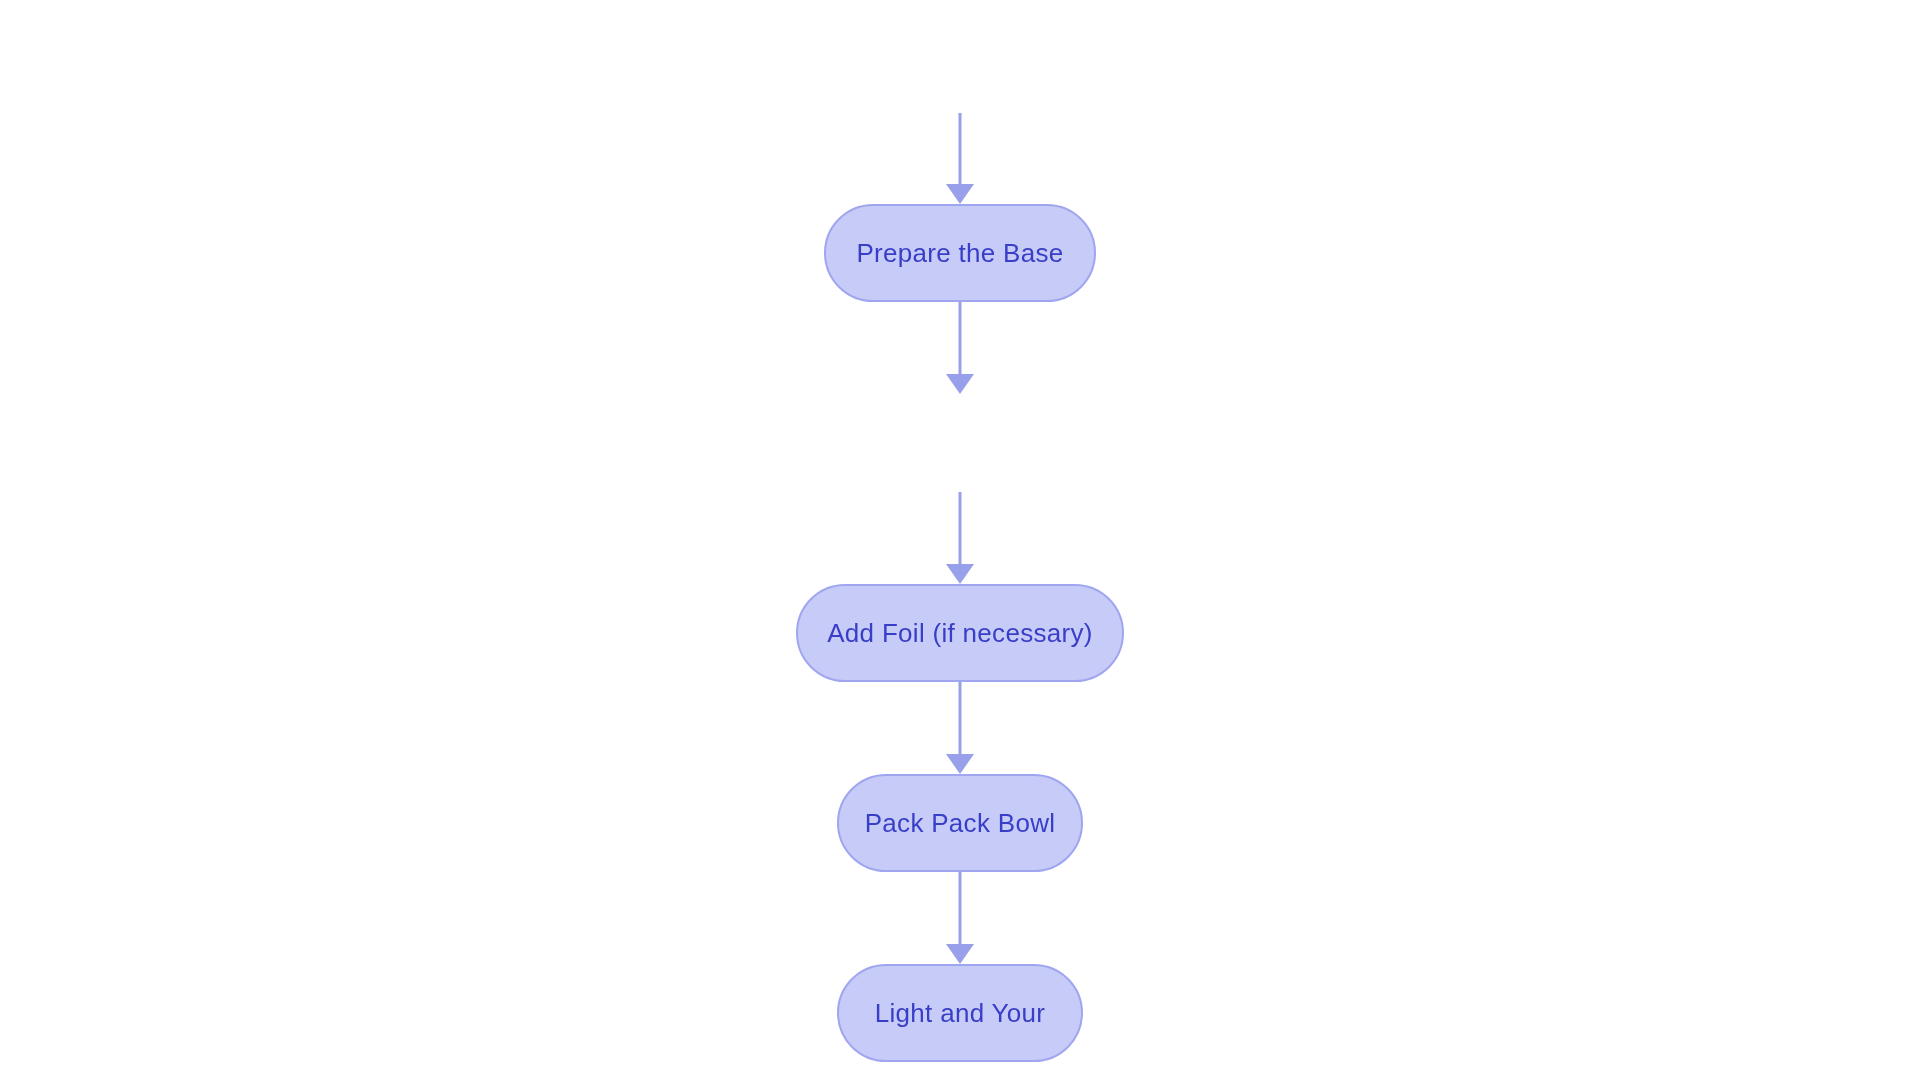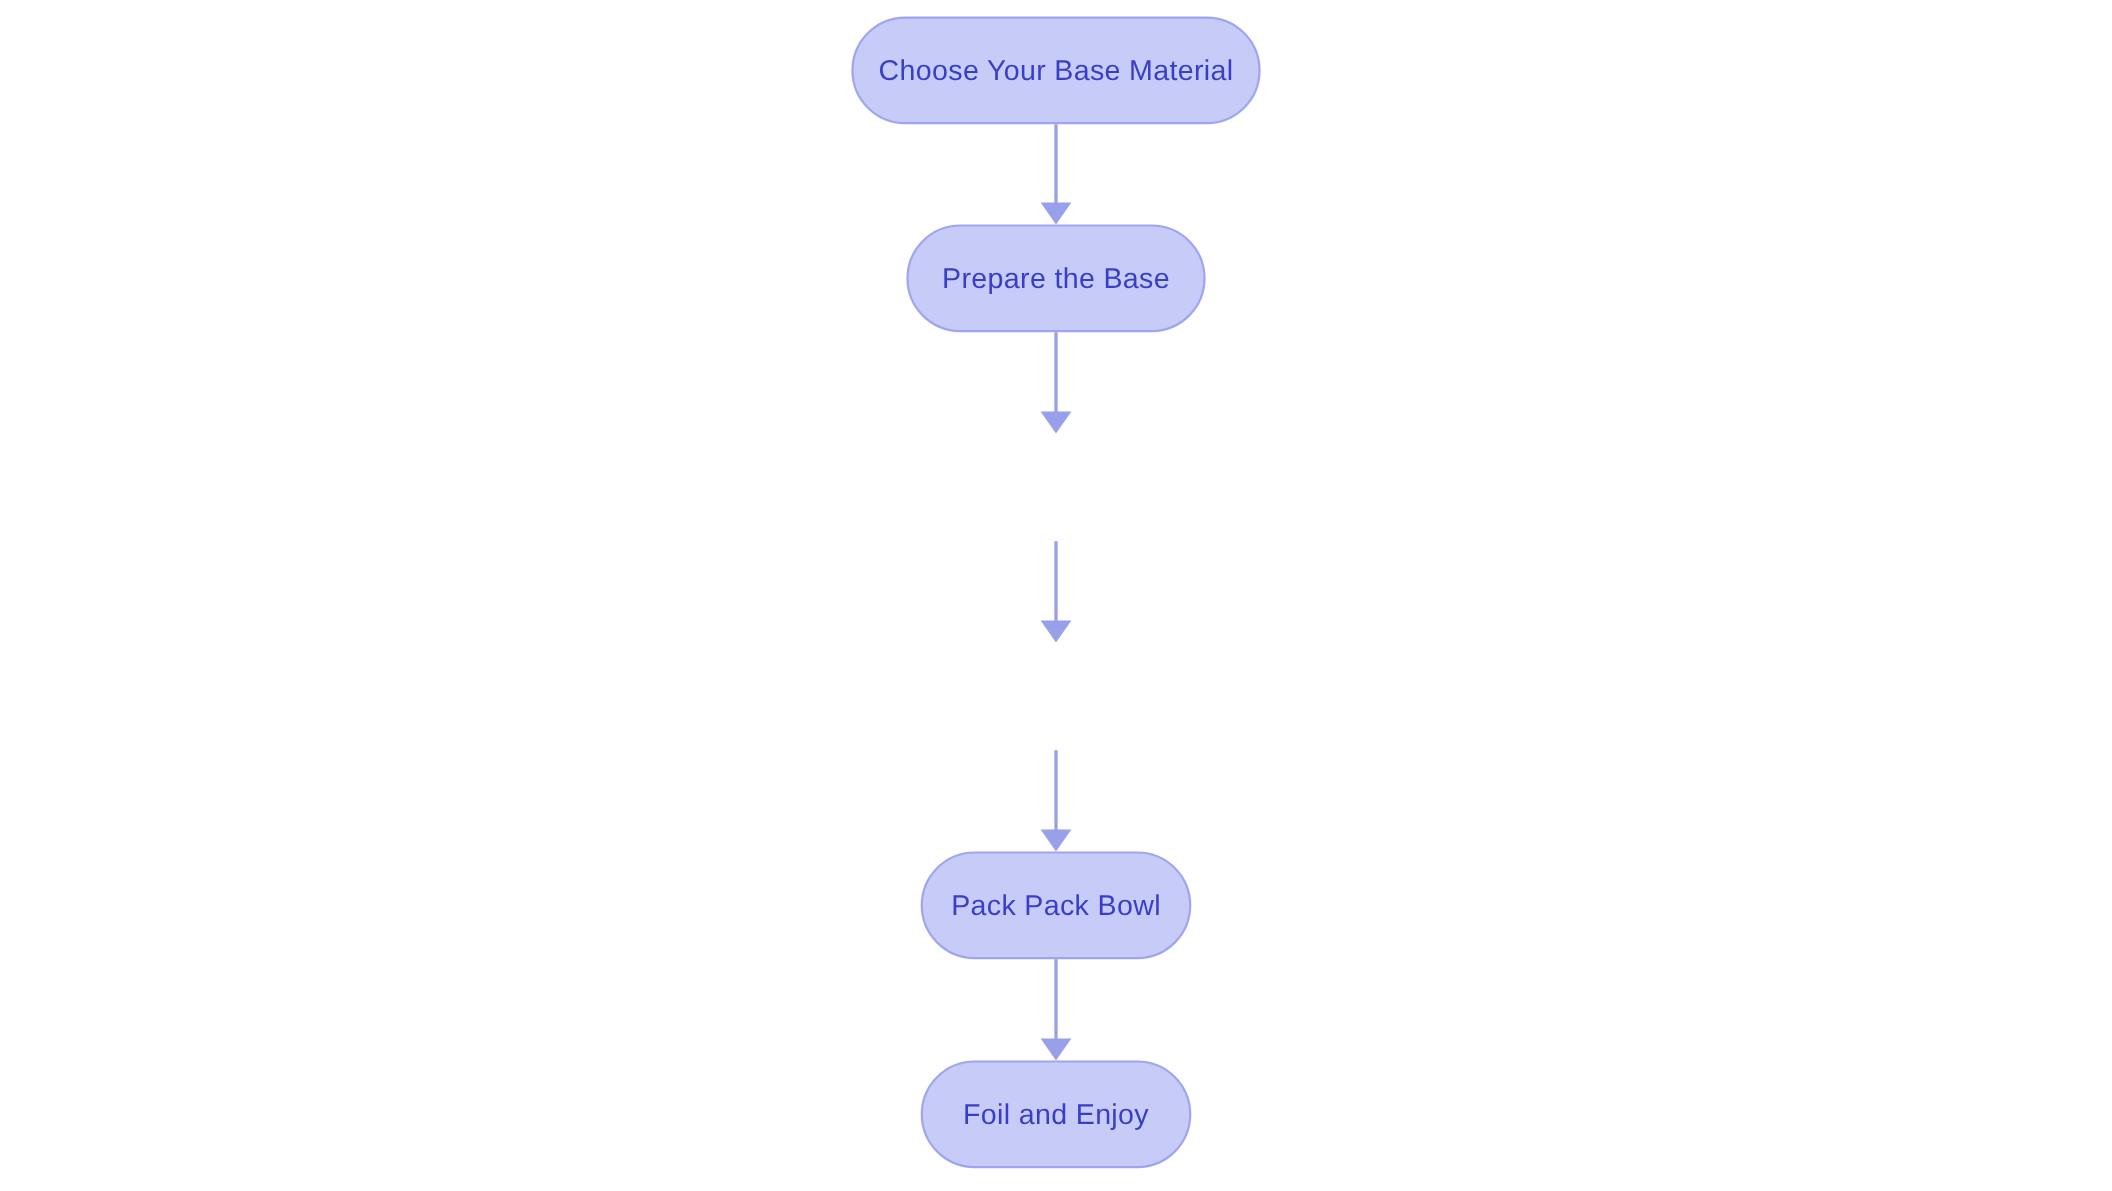--- a/index.html
+++ b/index.html
@@ -72,23 +72,20 @@
     border-left: 14px solid transparent;
     border-right: 14px solid transparent;
     border-top: 20px solid var(--arrow-color, #99a0eb);
   }
 </style>
 </head>
 <body>
 
 <div class="canvas">
 
-  <div class="node n0">
-    <span class="node-label">Choose Your Base Material</span>
-  </div>
 
   <div class="arrow a0">
     <div class="arrow-line"></div>
     <div class="arrow-head"></div>
   </div>
 
   <div class="node n1">
     <span class="node-label">Prepare the Base</span>
   </div>
 
@@ -96,32 +93,35 @@
     <div class="arrow-line"></div>
     <div class="arrow-head"></div>
   </div>
 
 
   <div class="arrow a2">
     <div class="arrow-line"></div>
     <div class="arrow-head"></div>
   </div>
 
+  <div class="node n3">
+    <span class="node-label">Add Foil (if necessary)</span>
+  </div>
 
   <div class="arrow a3">
     <div class="arrow-line"></div>
     <div class="arrow-head"></div>
   </div>
 
   <div class="node n4">
     <span class="node-label">Pack Pack Bowl</span>
   </div>
 
   <div class="arrow a4">
     <div class="arrow-line"></div>
     <div class="arrow-head"></div>
   </div>
 
   <div class="node n5">
-    <span class="node-label">Foil and Enjoy</span>
+    <span class="node-label">Light and Your</span>
   </div>
 
 </div>
 
 </body></html>

